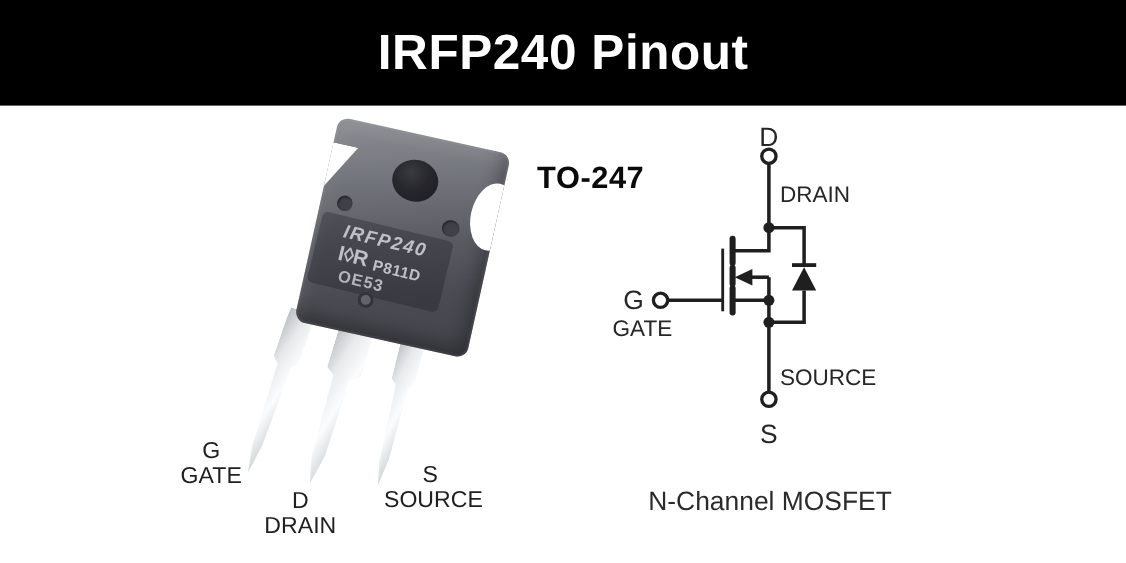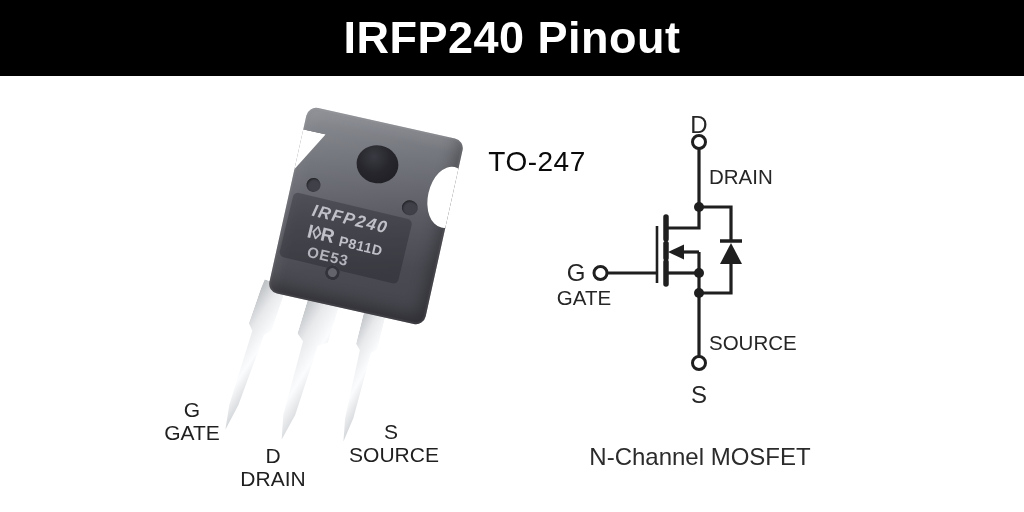--- a/index.html
+++ b/index.html
@@ -1,21 +1,21 @@
 <!DOCTYPE html>
 <html><head>
 <meta charset="utf-8">
 <style>
   * { margin:0; padding:0; box-sizing:border-box; }
   html,body { width:1024px; height:512px; overflow:hidden; background:#ffffff;
               font-family:"Liberation Sans", sans-serif; }
   .stage { position:relative; width:1024px; height:512px; background:#ffffff; }
 
   
-  .title-bar { position:absolute; left:0; top:0; width:1024px; height:76px;
+  .title-bar { position:absolute; left:0; top:0; width:1024px; height:96px;
                background:#000000; display:flex; align-items:center; justify-content:center; }
   .title-bar h1 { color:#ffffff; font-size:45px; font-weight:700; letter-spacing:0.5px; }
 
   
   .component { position:absolute; left:286px; top:121px; width:160px; height:360px;
                transform:rotate(12.5deg); transform-origin:80px 95px; }
 
   .pin { position:absolute; z-index:1;
          background:linear-gradient(105deg,#b9bcc0 0%,#e7e9eb 28%,#fbfcfd 55%,#d4d7da 82%,#c0c3c6 100%);
          clip-path:polygon(4% 0,96% 0,100% 8%,100% 30%,76% 34%,70% 82%,52% 100%,34% 84%,24% 34%,0 30%,0 8%); }
@@ -46,21 +46,21 @@
                 background:rgba(18,18,26,0.28); border-radius:5px; transform:rotate(1deg);
                 display:flex; flex-direction:column; align-items:center; justify-content:center;
                 color:#c0c1c8; }
   .mk-line1 { font-size:17px; font-weight:700; font-style:italic; letter-spacing:1.5px; }
   .mk-line2 { display:flex; align-items:flex-start; gap:6px; margin-top:1px; }
   .mk-logo  { font-size:19px; font-weight:700; letter-spacing:-0.5px; line-height:19px; }
   .mk-lot   { font-size:14px; font-weight:700; letter-spacing:0.5px; margin-top:4px; }
   .mk-line3 { font-size:15px; font-weight:700; letter-spacing:1px; margin-left:-26px; margin-top:1px; color:#b4b5bc; }
 
   .to-label { position:absolute; left:537px; top:146px; transform:translateX(-50%);
-              font-size:28px; font-weight:400; color:#0a0a0a; letter-spacing:0.5px; }
+              font-size:28px; font-weight:700; color:#0a0a0a; letter-spacing:0.5px; }
 
   .pin-tag { position:absolute; transform:translateX(-50%); font-size:21px; color:#1f1f1f;
              line-height:22px; white-space:nowrap; }
   .tag-g-sym { left:192px; top:399px; } .tag-g-word { left:192px; top:422px; }
   .tag-d-sym { left:273px; top:445px; } .tag-d-word { left:273px; top:468px; }
   .tag-s-sym { left:391px; top:421px; } .tag-s-word { left:394px; top:444px; }
 
   
   .schem-svg { position:absolute; left:540px; top:100px; width:280px; height:310px; }
   .schem-caption { position:absolute; left:700px; top:423px; transform:translateX(-50%);

